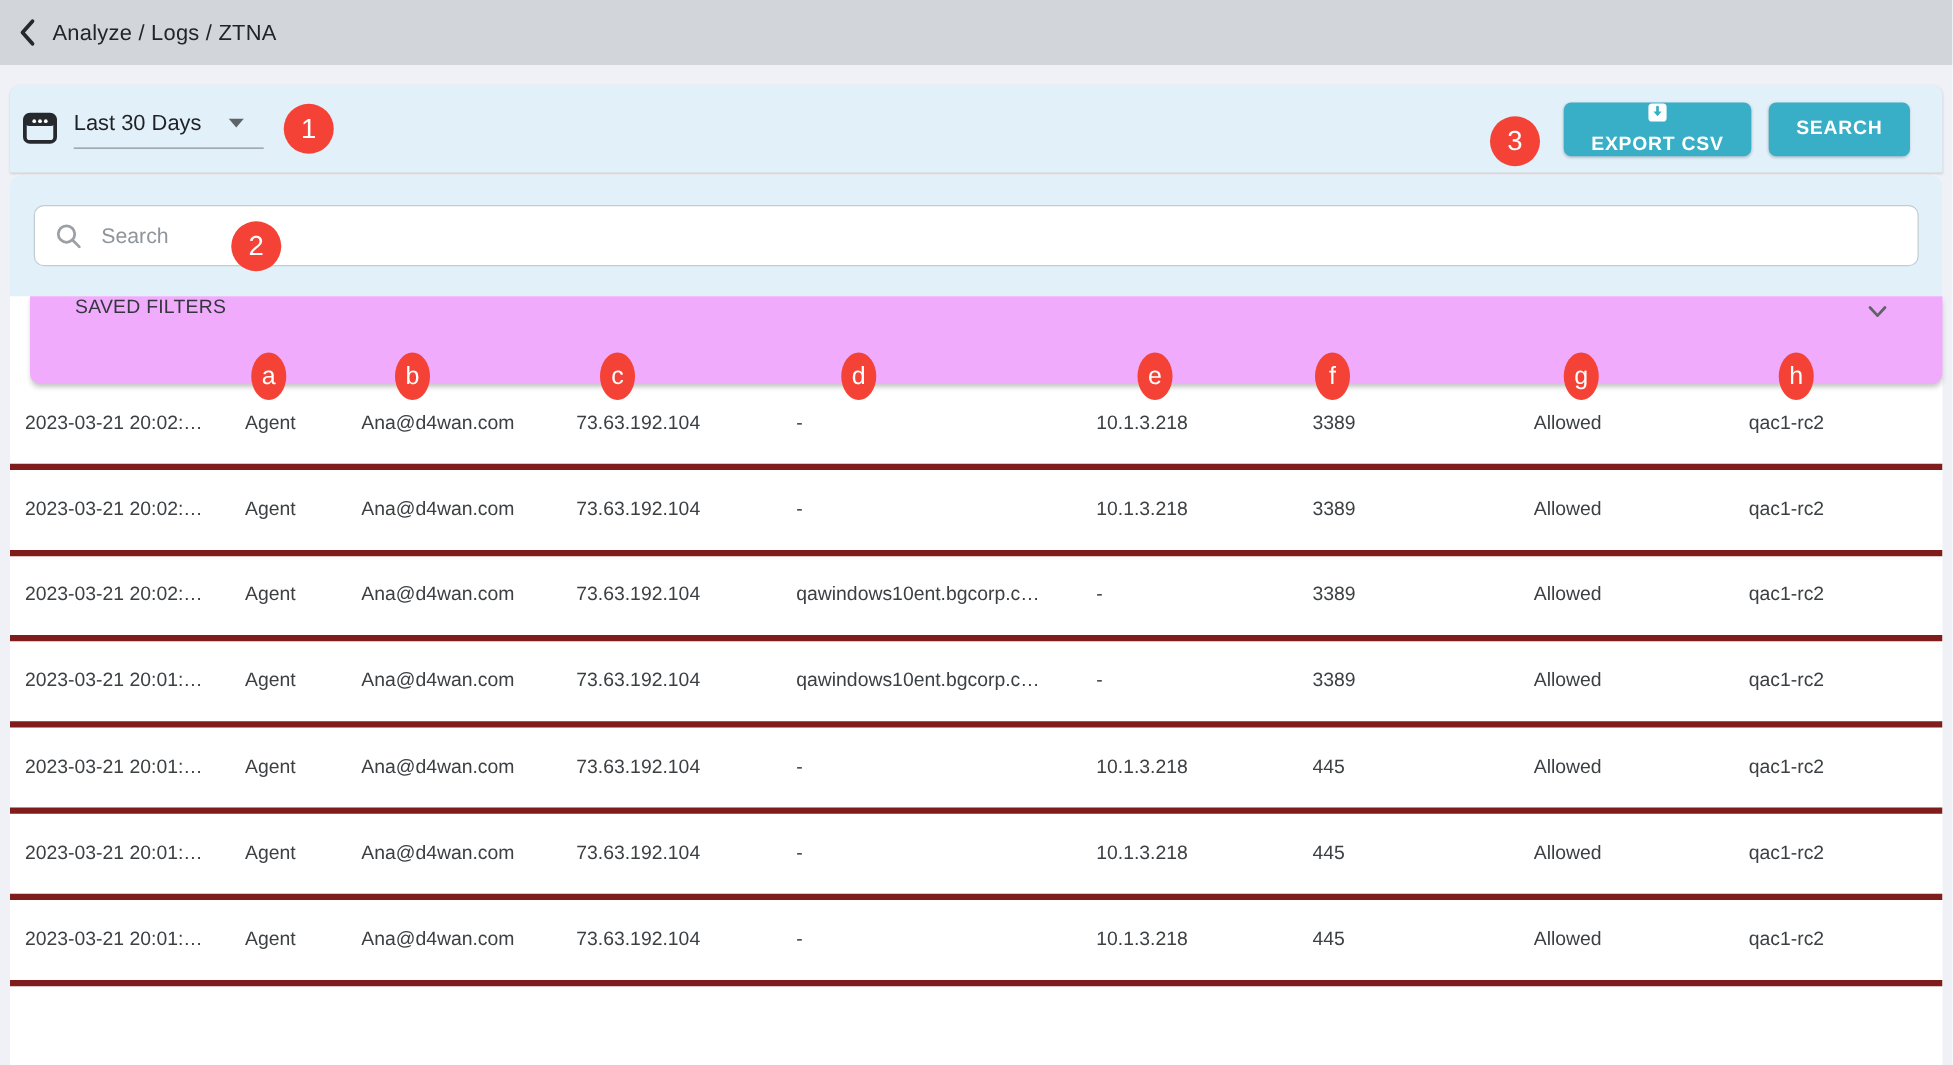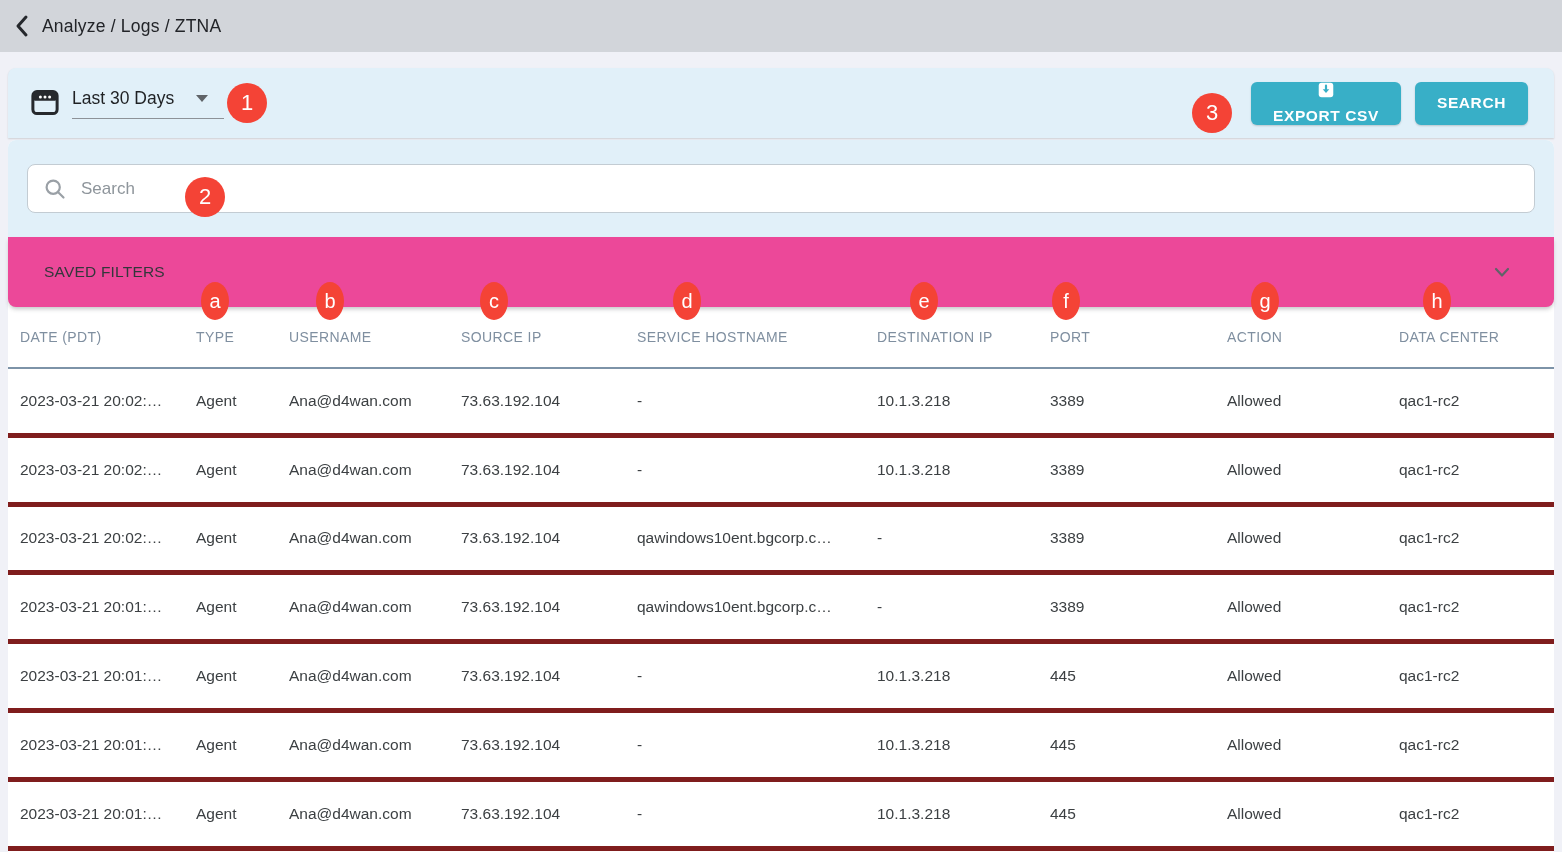--- a/index.html
+++ b/index.html
@@ -19,21 +19,21 @@
   }
   .back-ico { width:26px; height:26px; margin-right:6px; cursor:pointer; }
   .breadcrumb-text { font-size:17.5px; color:#222428; letter-spacing:.2px; }
 
   
   .toolbar-card {
     position:absolute; left:8px; top:68px; width:1546px; height:70px;
     background:#e1f0f9; border-radius:8px 8px 0 0;
     box-shadow:0 1px 2px rgba(0,0,0,.14);
     display:flex; align-items:center; justify-content:space-between;
-    padding:0 26px 0 22px;
+    padding:0 26px 0 9px;
   }
   .date-select { display:flex; align-items:flex-end; gap:12px; cursor:pointer; }
   .cal-ico { width:30px; height:30px; margin-bottom:2px; }
   .date-field {
     display:flex; align-items:center; gap:16px;
     border-bottom:1px solid #8d9298; padding:0 14px 9px 0; min-width:152px;
   }
   .date-label { font-size:17.5px; color:#1f2124; }
   .caret-down {
     width:0; height:0; border-left:6px solid transparent; border-right:6px solid transparent;
@@ -64,24 +64,25 @@
     display:flex; align-items:center; padding:0 16px; gap:15px;
   }
   .search-ico { width:22px; height:22px; flex:none; }
   .search-input {
     border:none; outline:none; flex:1; font-size:17px; color:#3c4043;
     font-family:inherit; background:transparent;
   }
   .search-input::placeholder { color:#8e959b; }
 
   .saved-filters-row {
-    position:relative; z-index:2; height:70px; background:#ec4899;
+    position:relative; z-index:2; height:70px; background:#f0abfc;
     border-radius:0 0 8px 8px; box-shadow:0 3px 4px -1px rgba(60,64,67,.3);
-    display:flex; align-items:center; justify-content:space-between;
+    display:flex; justify-content:space-between;
     padding:0 40px 0 36px;
+    margin-left:16px;
   }
   .saved-filters-label { font-size:15.5px; color:#33373b; letter-spacing:.2px; }
   .chev-ico { width:24px; height:24px; cursor:pointer; }
 
   
   .table-area { flex:1; display:flex; flex-direction:column; overflow:hidden; }
   .tgrid {
     display:grid;
     grid-template-columns:176px 93px 172px 176px 240px 173px 177px 172px auto;
     padding-left:12px; align-items:center;
@@ -162,31 +163,20 @@
     </div>
 
     <div class="saved-filters-row">
       <span class="saved-filters-label">SAVED FILTERS</span>
       <svg class="chev-ico" viewBox="0 0 24 24">
         <path d="M6 9 L12 15.5 L18 9" fill="none" stroke="#5f6368" stroke-width="2.2" stroke-linecap="round" stroke-linejoin="round"></path>
       </svg>
     </div>
 
     <div class="table-area">
-      <div class="tgrid thead">
-        <div>DATE (PDT)</div>
-        <div>TYPE</div>
-        <div>USERNAME</div>
-        <div>SOURCE IP</div>
-        <div>SERVICE HOSTNAME</div>
-        <div>DESTINATION IP</div>
-        <div>PORT</div>
-        <div>ACTION</div>
-        <div>DATA CENTER</div>
-      </div>
 
       <div class="tgrid trow">
         <div>2023-03-21 20:02:…</div>
         <div>Agent</div>
         <div>Ana@d4wan.com</div>
         <div>73.63.192.104</div>
         <div>-</div>
         <div>10.1.3.218</div>
         <div>3389</div>
         <div>Allowed</div>

